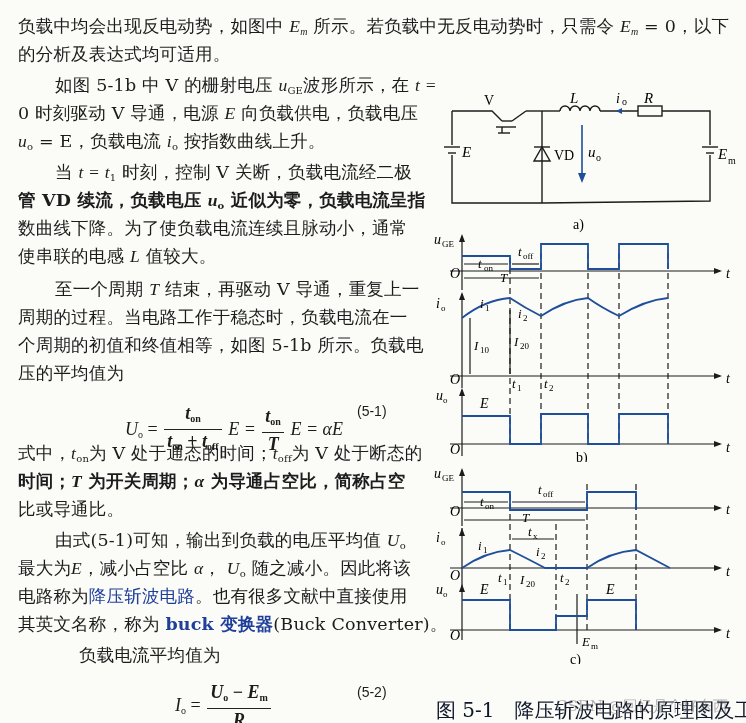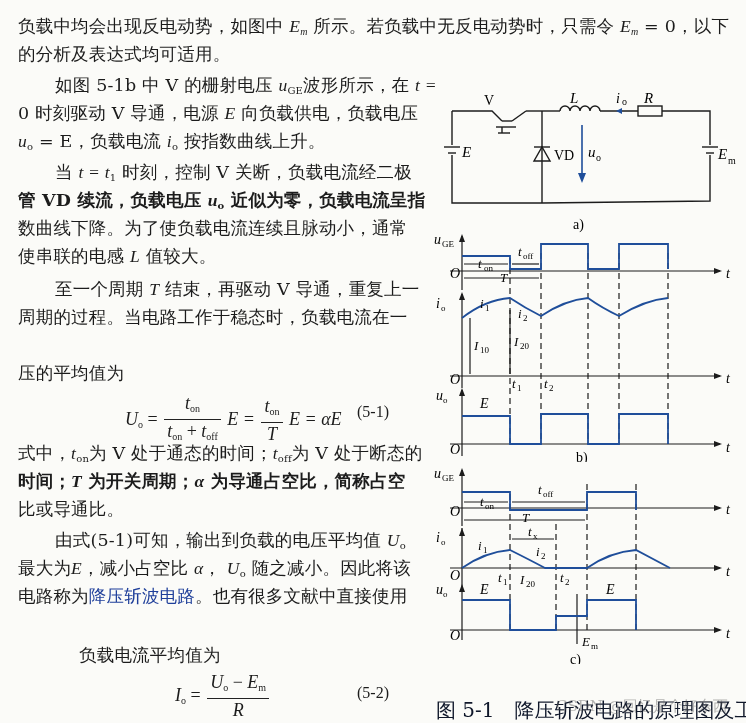--- a/index.html
+++ b/index.html
@@ -9,24 +9,24 @@
     color: #1c1c1c;
     font-family: "DejaVu Serif", "Liberation Serif", serif;
   }
   .page { position: absolute; left: 0; top: 0; width: 638px; height: 723px; }
   .line { position: absolute; font-size: 17.5px; white-space: nowrap; letter-spacing: 0.2px; }
   .em { font-style: italic; font-family: "Liberation Serif", serif; }
   .sub { font-size: 10px; vertical-align: -3px; }
   .blue { color: #1f3f9a; }
   .bold { font-weight: bold; }
   .eq { position: absolute; font-size: 18px; font-family: "Liberation Serif", serif; }
-  .frac { display: inline-block; vertical-align: middle; text-align: center; margin: 0 2px; }
+  .frac { display: inline-block; vertical-align: middle; text-align: center; margin: 10px 2px; font-weight: bold; }
   .frac .num { display: block; border-bottom: 1px solid #222; padding: 0 3px; line-height: 20px; }
   .frac .den { display: block; line-height: 22px; padding: 0 3px; }
-  .eqno { position: absolute; font-size: 16px; font-family: Liberation Serif, serif; }
+  .eqno { position: absolute; font-size: 14px; font-family: Liberation Sans, sans-serif; }
   svg text { font-family: "Liberation Serif", serif; }
   .caption { position: absolute; font-size: 20px; white-space: nowrap; color: #0f172a; }
   .watermark { position: absolute; font-size: 15px; color: rgba(90,90,90,0.45); white-space: nowrap; }
 </style>
 </head>
 <body>
 
 <div class="page">
 
   <div class="line" style="left:18px;top:14px;">
@@ -76,20 +76,23 @@
     <span>结束，再驱动 V 导通，重复上一</span>
   </div>
 
   <div class="line" style="left:18px;top:244px;">
     <span>使串联的电感</span>
     <span class="em">L</span>
     <span>值较大。</span>
   </div>
   <div class="line" style="left:18px;top:305px;">
     <span>周期的过程。当电路工作于稳态时，负载电流在一</span>
+  </div>
+  <div class="line" style="left:18px;top:333px;">
+    <span>个周期的初值和终值相等，如图 5-1b 所示。负载电</span>
   </div>
   <div class="line" style="left:18px;top:361px;">
     <span>压的平均值为</span>
   </div>
 
   <div class="eq" style="left:125px;top:393px;">
     <span class="em">U</span><span class="sub">o</span>
     <span>=</span>
     <span class="frac">
       <span class="num"><span class="em">t</span><span class="sub">on</span></span>
@@ -121,20 +124,24 @@
     <span class="em">U</span><span class="sub">o</span>
   </div>
   <div class="line" style="left:18px;top:556px;">
     <span>最大为</span><span class="em">E</span><span>，减小占空比</span>
     <span class="em">α</span><span>，</span>
     <span class="em">U</span><span class="sub">o</span>
     <span>随之减小。因此将该</span>
   </div>
   <div class="line" style="left:18px;top:584px;">
     <span>电路称为</span><span class="blue">降压斩波电路</span><span>。也有很多文献中直接使用</span>
+  </div>
+  <div class="line" style="left:18px;top:612px;">
+    <span>其英文名称，称为</span>
+    <span class="blue bold">buck 变换器</span><span>(Buck Converter)。</span>
   </div>
 
   <div class="line" style="left:55px;top:643px;margin-left:24px;">
     <span>负载电流平均值为</span>
   </div>
 
   <div class="eq" style="left:175px;top:672px;">
     <span class="em">I</span><span class="sub">o</span>
     <span>=</span>
     <span class="frac">

